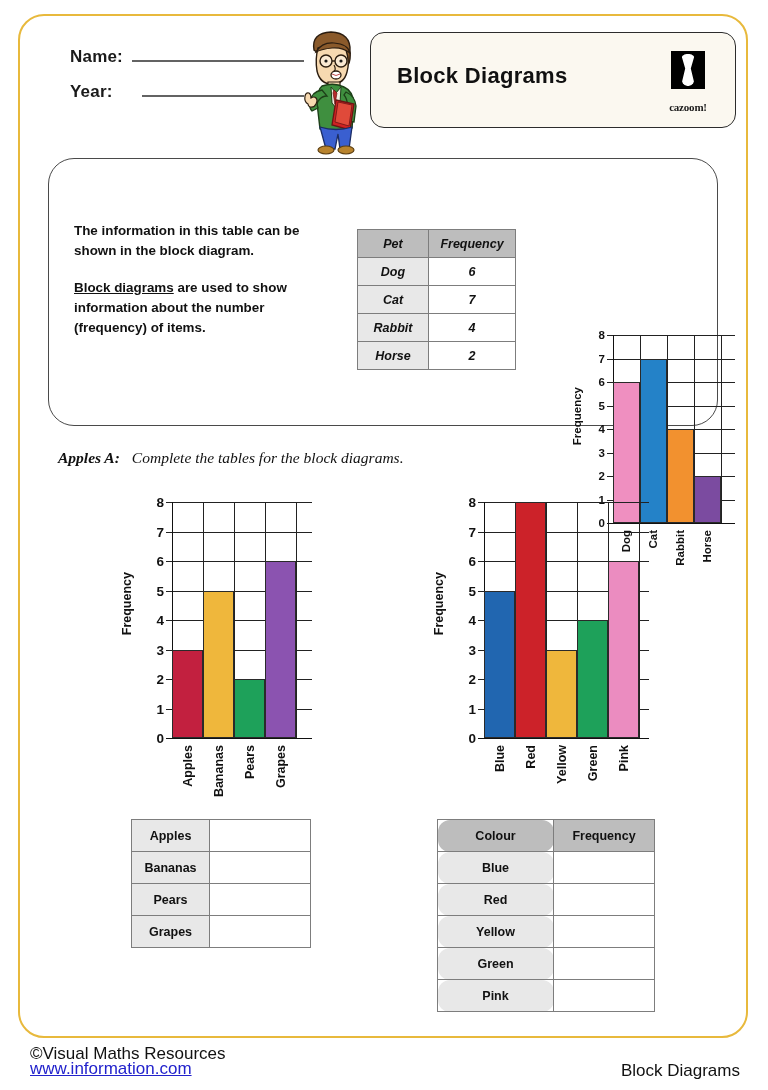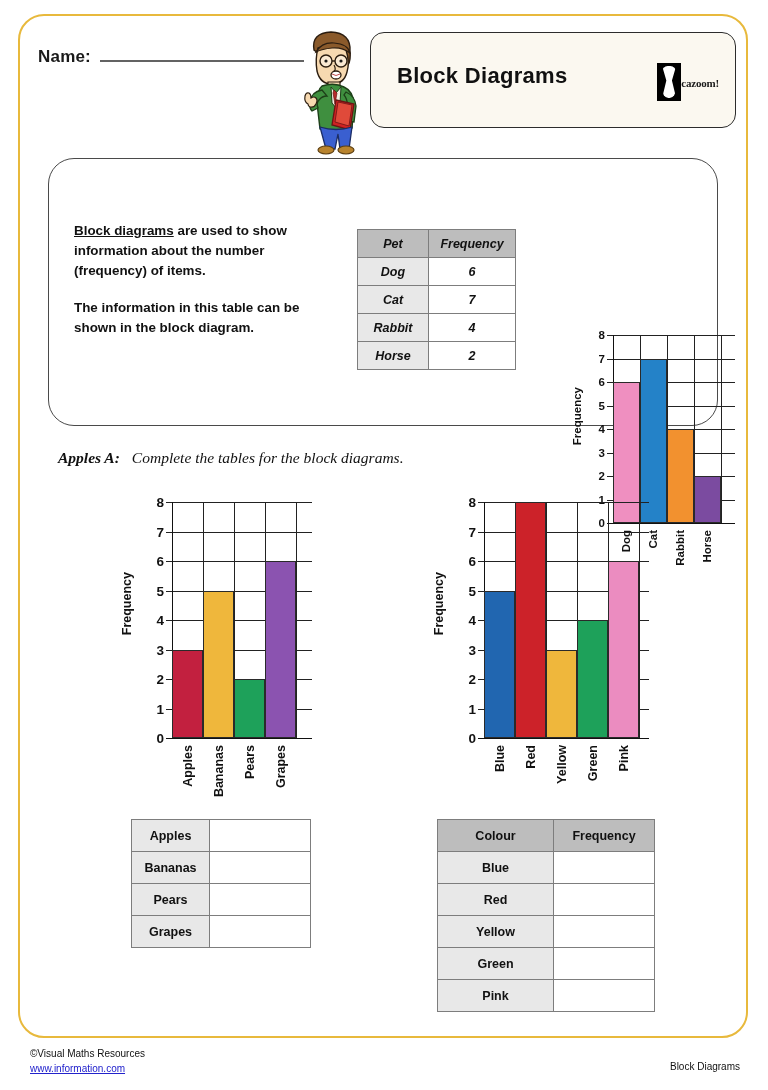--- a/index.html
+++ b/index.html
@@ -22,21 +22,21 @@
   }
 
   
   .header{
     position:absolute;left:30px;top:30px;width:706px;height:115px;
   }
   .nyd{
     position:absolute;left:8px;top:8px;width:270px;
   }
   .nyd-row{
-    display:flex;align-items:baseline;height:35px;
+    display:flex;align-items:baseline;height:35px;margin-left:32px;
   }
   .nyd-label{
     font-size:17px;font-weight:bold;width:62px;flex:0 0 62px;letter-spacing:.2px;
   }
   .nyd-line{
     flex:1;border-bottom:2px solid #636363;height:22px;margin-right:4px;
   }
   .nyd-row.r2 .nyd-line{margin-left:10px;}
   .nyd-row.r3 .nyd-line{margin-left:10px;}
 
@@ -50,21 +50,21 @@
     border:1.6px solid #2c2c2c;
     border-radius:14px;
     box-sizing:border-box;
   }
   .title-text{
     position:absolute;left:26px;top:30px;
     font-size:22px;font-weight:bold;letter-spacing:.3px;color:#111;
   }
   .logo{
     position:absolute;right:16px;top:18px;width:62px;height:62px;
-    display:flex;flex-direction:row;align-items:center;justify-content:flex-end;
+    display:flex;flex-direction:column;align-items:center;justify-content:space-between;
   }
   .logo-mark{width:34px;height:38px;background:#000;position:relative;}
   .logo-mark:after{
     content:"";position:absolute;left:50%;top:3px;transform:translateX(-50%);
     width:14px;height:32px;background:#fff;
     border-radius:40% 40% 45% 45% / 18% 18% 30% 30%;
     clip-path:polygon(0% 0%,100% 0%,70% 45%,100% 100%,0% 100%,30% 45%);
   }
   .logo-word{font-size:11px;font-weight:bold;font-family:"Liberation Serif",serif;margin-top:1px;letter-spacing:-.2px;}
 
@@ -133,39 +133,43 @@
   }
   .section-head b{font-weight:bold;font-style:italic;margin-right:12px;}
 
   
   .ans-table{position:absolute;}
   .ans-table th,.ans-table td{height:31px;}
   #table-fruit{left:131px;top:819px;}
   #table-fruit th:nth-child(1),#table-fruit td:nth-child(1){width:77px;}
   #table-fruit th:nth-child(2),#table-fruit td:nth-child(2){width:100px;}
   #table-colour{left:437px;top:819px;}
-  #table-colour th:nth-child(1),#table-colour td:nth-child(1){width:115px;}
+  #table-colour th:nth-child(1),#table-colour td:nth-child(1){width:115px;border-radius:12px;}
   #table-colour th:nth-child(2),#table-colour td:nth-child(2){width:100px;}
 
   
-  .footer{position:absolute;left:30px;top:1046px;width:710px;font-size:10px;}
+  .footer{position:absolute;left:30px;top:1046px;width:710px;font-size:17px;}
   .footer .copy{color:#111;display:block;line-height:15px;}
   .footer .link{color:#2222cc;text-decoration:underline;display:block;line-height:15px;}
   .footer .right{position:absolute;right:0;top:15px;color:#111;}
 </style>
 </head>
 <body>
 
 <div class="page-border"></div>
 
 <div class="header">
 
   <div class="nyd">
     <div class="nyd-row r1">
       <span class="nyd-label">Name:</span>
+      <span class="nyd-line"></span>
+    </div>
+    <div class="nyd-row r2">
+      <span class="nyd-label">Year:</span>
       <span class="nyd-line"></span>
     </div>
   </div>
 
   <svg class="mascot" viewBox="0 0 86 128">
 
     <path d="M26 22 q-3 -17 17 -18 q20 1 19 19 q1 9 -2 14 l-4 -12 q-13 5 -26 0 z" fill="#8a5a2b" stroke="#2b1d10" stroke-width="1.4"></path>
 
     <path d="M30 20 q14 -6 28 2 q4 12 1 22 q-3 12 -15 12 q-12 0 -15 -13 q-2 -12 1 -23 z" fill="#f7d9b0" stroke="#2b1d10" stroke-width="1.4"></path>
 
@@ -208,22 +212,22 @@
     <div class="title-text">Block Diagrams</div>
     <div class="logo">
       <div class="logo-mark"></div>
       <div class="logo-word">cazoom!</div>
     </div>
   </div>
 </div>
 
 <div class="example-panel">
   <div class="example-text">
+    <p>The information in this table can be shown in the block diagram.</p>
     <p><span class="u">Block diagrams</span><span> are used to show information about the number (frequency) of items.</span></p>
-    <p>The information in this table can be shown in the block diagram.</p>
   </div>
   <table class="freq ex-table">
     <tbody>
         <tr>
       <th>Pet</th>
       <th>Frequency</th>
     </tr>
     <tr>
       <td class="cat">Dog</td>
       <td class="val">6</td>

